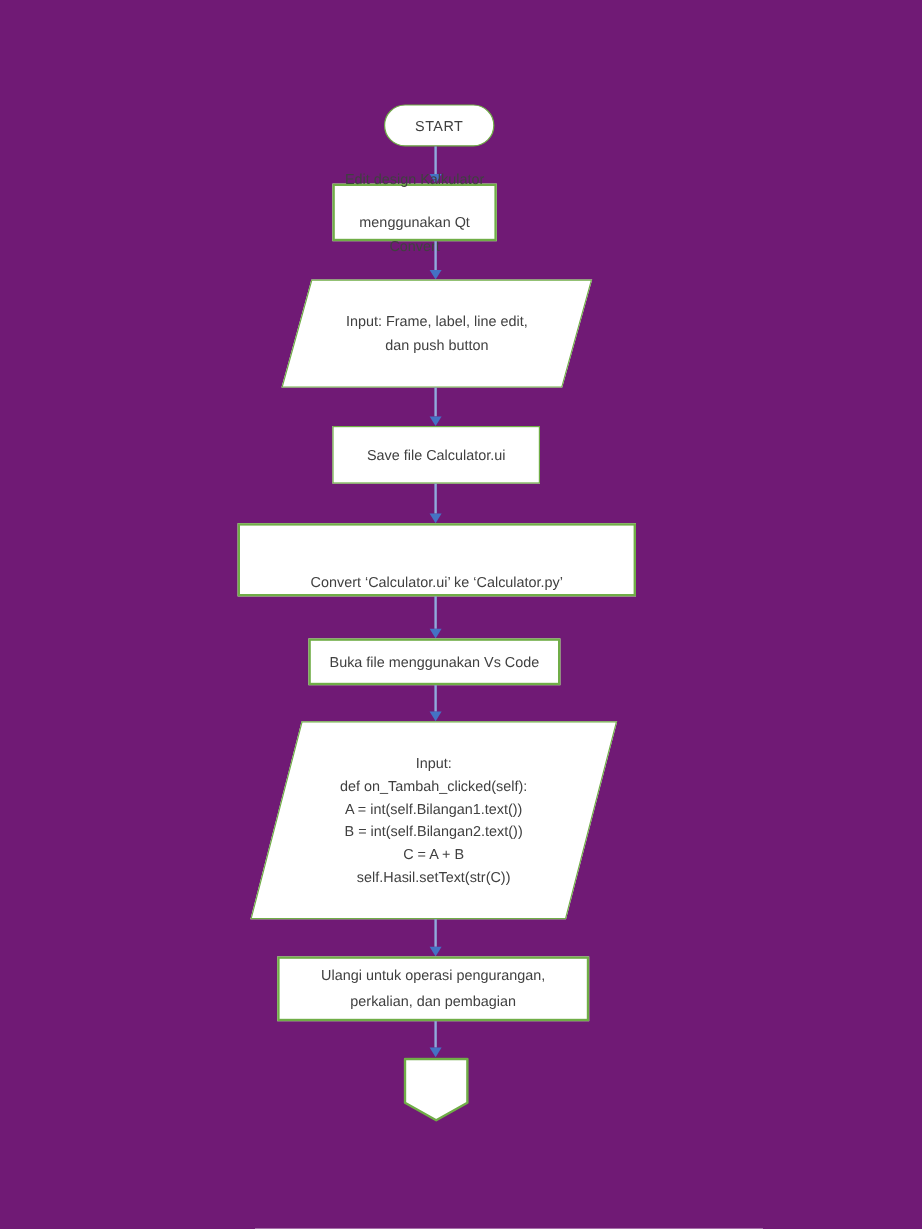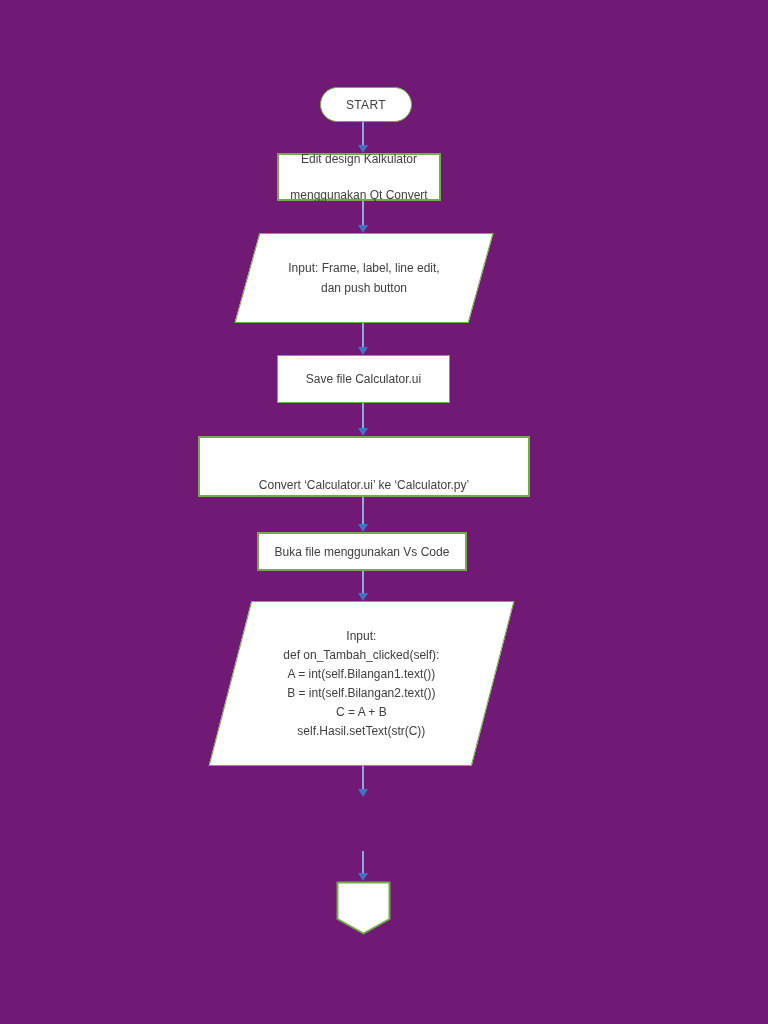--- a/index.html
+++ b/index.html
@@ -60,21 +60,21 @@
 
   <div class="node terminator b-thin" style="left:320px;top:87px;width:92px;height:35px;">
     <span>START</span>
   </div>
 
   <div class="arrow" style="left:357px;top:122px;height:31px;">
     <div class="stem"></div>
     <div class="head"></div>
   </div>
 
-  <div class="node b-thick" style="left:277px;top:153px;width:164px;height:48px;gap:16px;">
+  <div class="node b-thick" style="left:277px;top:153px;width:137px;height:48px;gap:16px;">
     <div>Edit design Kalkulator</div>
     <div>menggunakan Qt Convert</div>
   </div>
 
   <div class="arrow" style="left:357px;top:201px;height:32px;">
     <div class="stem"></div>
     <div class="head"></div>
   </div>
 
   <div class="node b-thin skew15" style="left:247px;top:233px;width:234px;height:90px;">
@@ -125,20 +125,24 @@
       <div>C = A + B</div>
       <div>self.Hasil.setText(str(C))</div>
     </div>
   </div>
 
   <div class="arrow" style="left:357px;top:766px;height:31px;">
     <div class="stem"></div>
     <div class="head"></div>
   </div>
 
+  <div class="node b-med tall" style="left:231px;top:797px;width:260px;height:54px;">
+    <div>Ulangi untuk operasi pengurangan,</div>
+    <div>perkalian, dan pembagian</div>
+  </div>
 
   <div class="arrow" style="left:357px;top:851px;height:30px;">
     <div class="stem"></div>
     <div class="head"></div>
   </div>
 
   <svg class="endshape" width="55" height="55" viewBox="0 0 55 55">
     <polygon points="1.5,1.5 53.5,1.5 53.5,38 27.5,52.5 1.5,38" fill="#ffffff" stroke="#70AD47" stroke-width="2" stroke-linejoin="round"></polygon>
   </svg>
 

